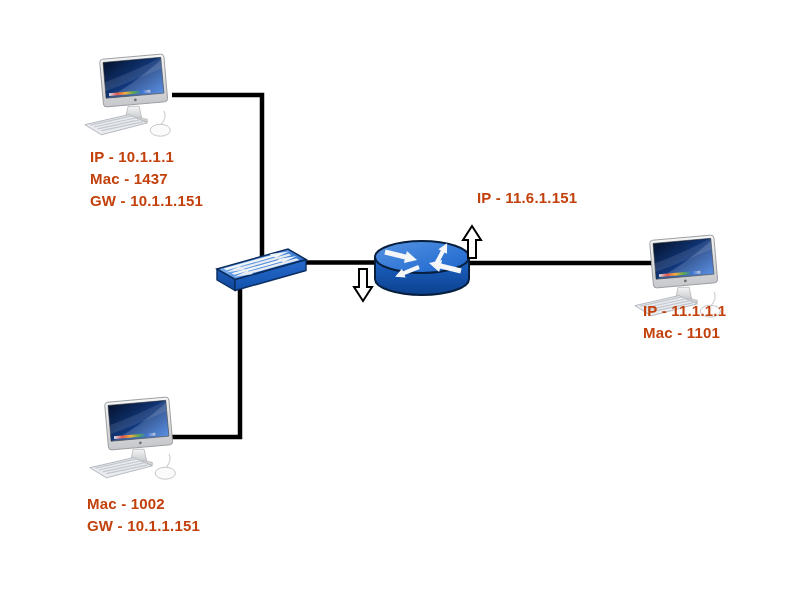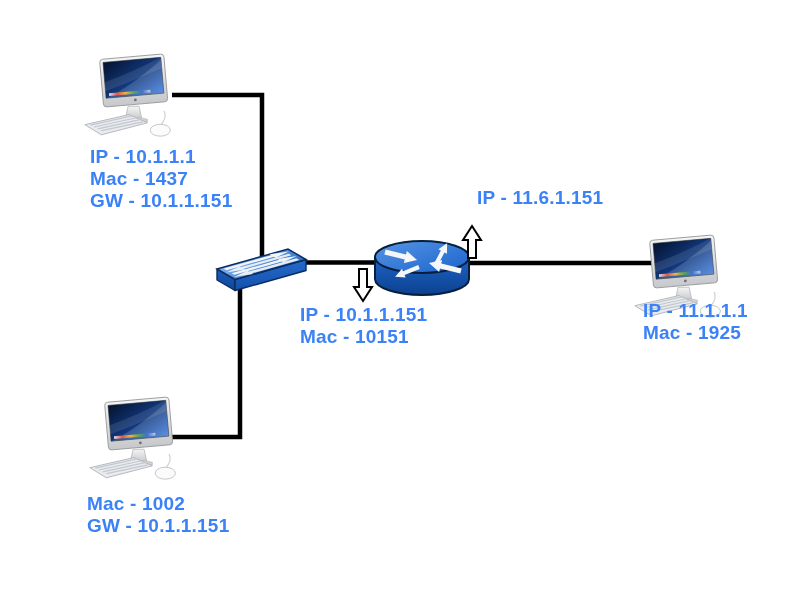--- a/index.html
+++ b/index.html
@@ -2,22 +2,22 @@
 <html><head>
 <meta charset="utf-8">
 <style>
   html,body{margin:0;padding:0;background:#ffffff;}
   .canvas{
     position:relative;width:800px;height:600px;background:#ffffff;
     overflow:hidden;font-family:"Liberation Sans",sans-serif;
   }
   .scene{position:absolute;left:0;top:0;}
   .label{
-    position:absolute;font-weight:bold;font-size:19px;line-height:22px;
-    color:#3b82f6;white-space:nowrap;letter-spacing:0.2px;
+    position:absolute;font-weight:bold;font-size:15px;line-height:22px;
+    color:#c2410c;white-space:nowrap;letter-spacing:0.2px;
   }
 </style>
 </head>
 <body>
 
 <div class="canvas">
 
   <svg class="scene" width="800" height="600" viewBox="0 0 800 600">
     <defs>
       <linearGradient id="gAlu" x1="0" y1="0" x2="0" y2="1">
@@ -118,25 +118,21 @@
     <div>GW - 10.1.1.151</div>
   </div>
 
   <div class="label" style="left:87px;top:493px">
     <div>Mac - 1002</div>
     <div>GW - 10.1.1.151</div>
   </div>
 
   <div class="label" style="left:643px;top:300px">
     <div>IP - 11.1.1.1</div>
-    <div>Mac - 1925</div>
+    <div>Mac - 1101</div>
   </div>
 
   <div class="label" style="left:477px;top:187px">
     <div>IP - 11.6.1.151</div>
   </div>
 
-  <div class="label" style="left:300px;top:304px">
-    <div>IP - 10.1.1.151</div>
-    <div>Mac - 10151</div>
-  </div>
 
 </div>
 
 </body></html>

